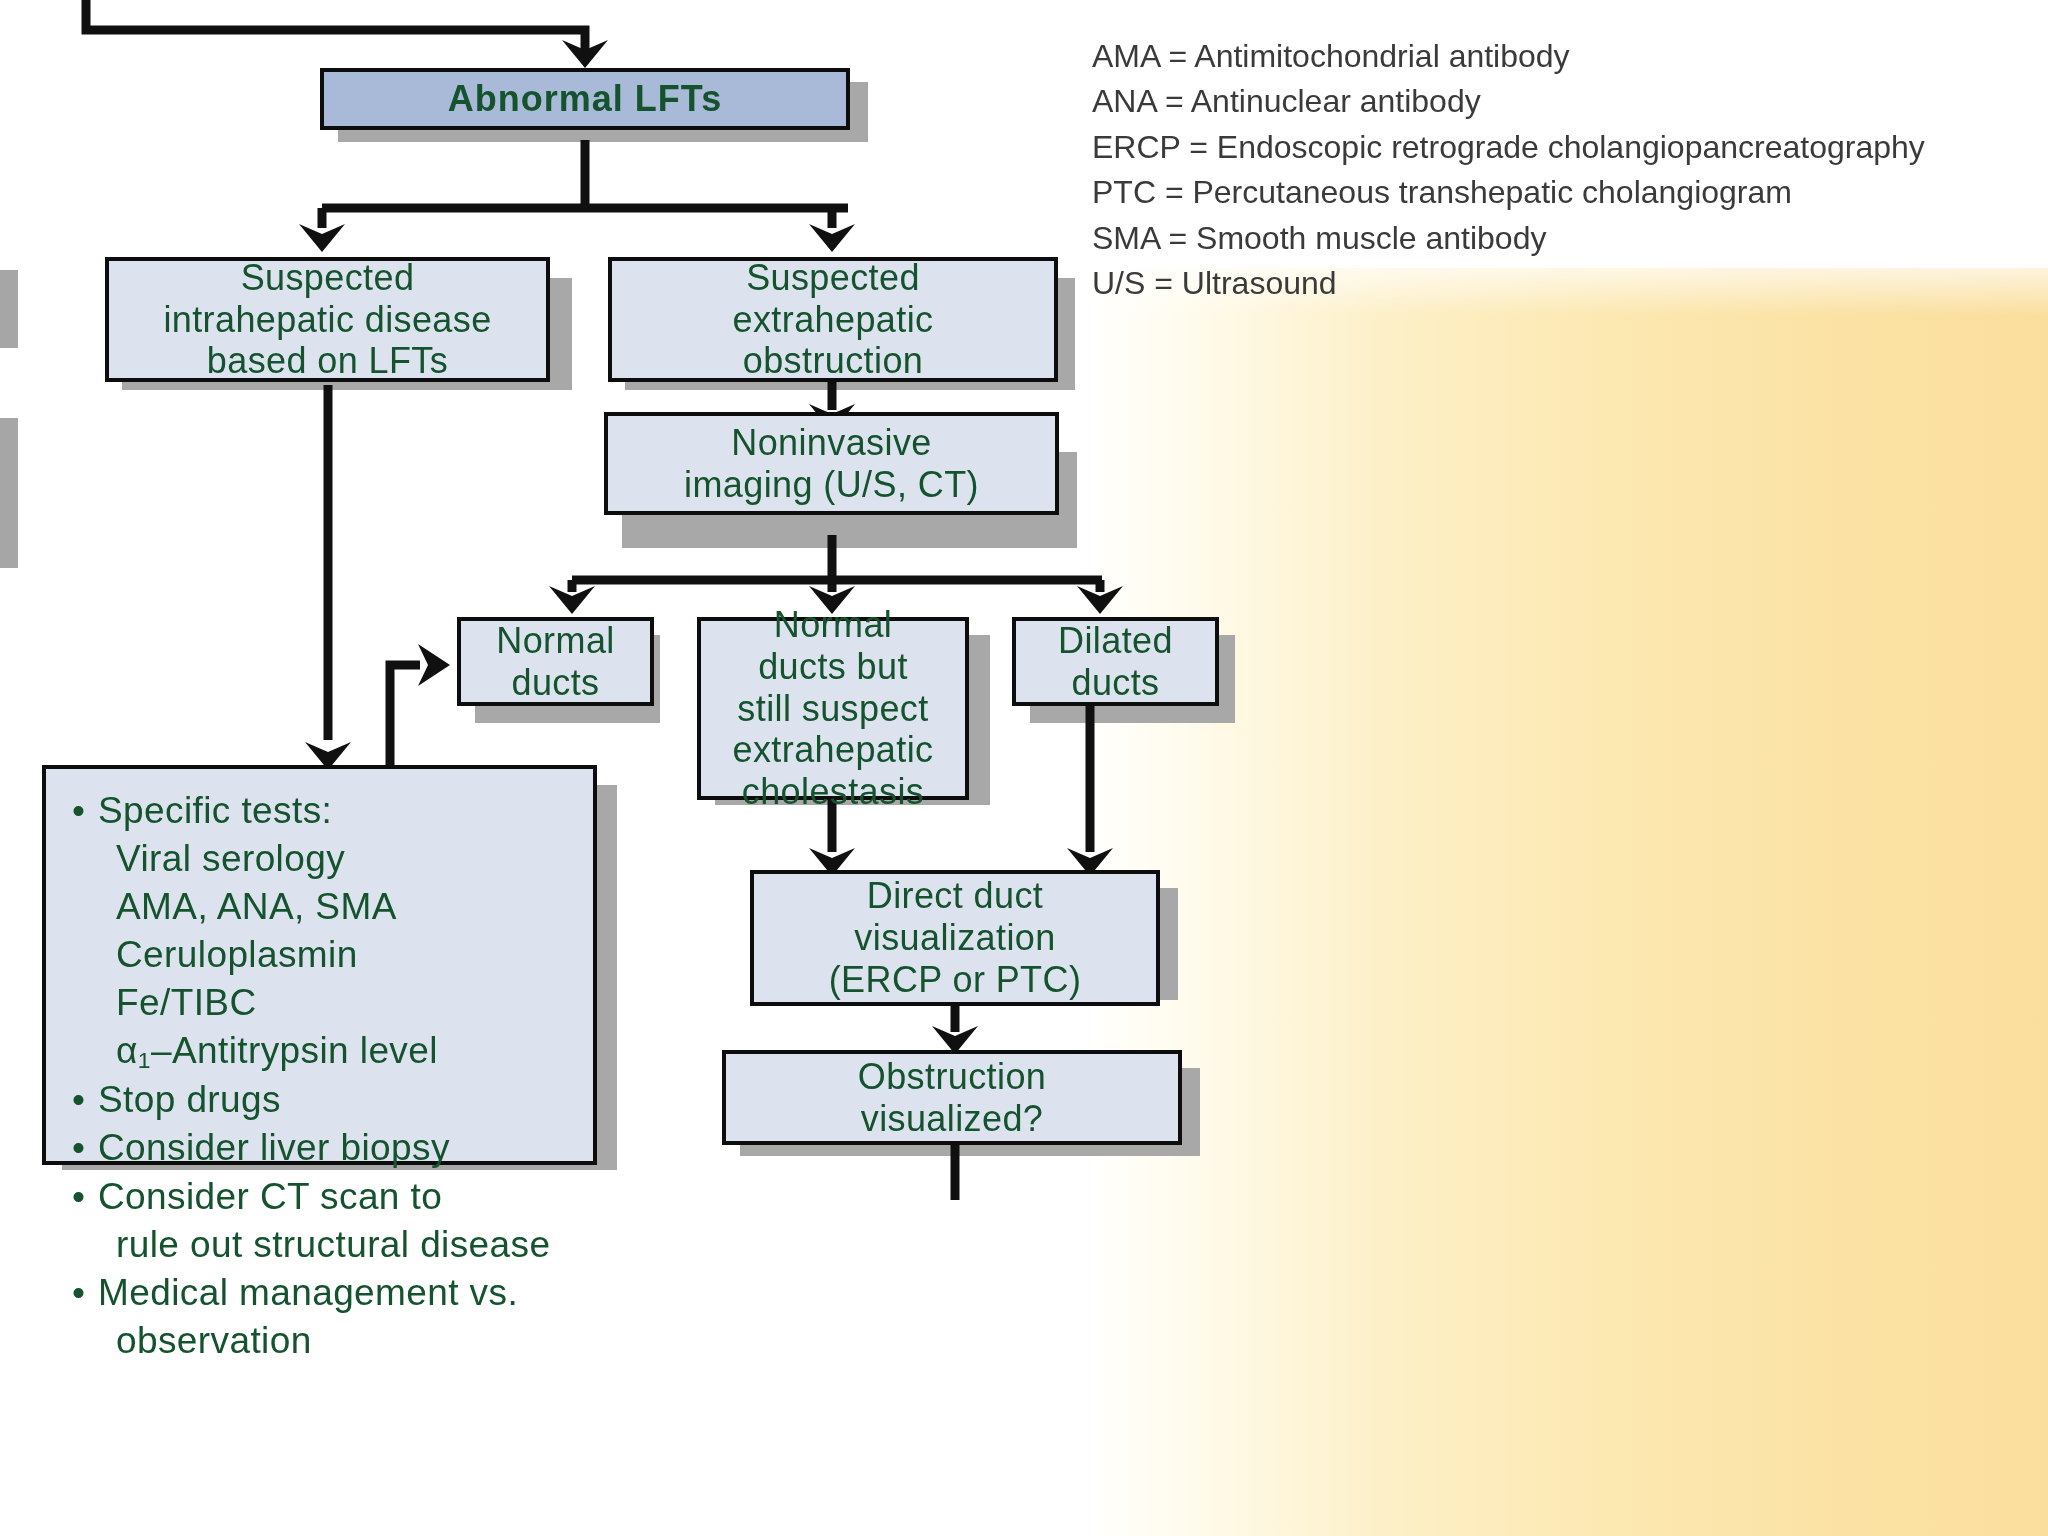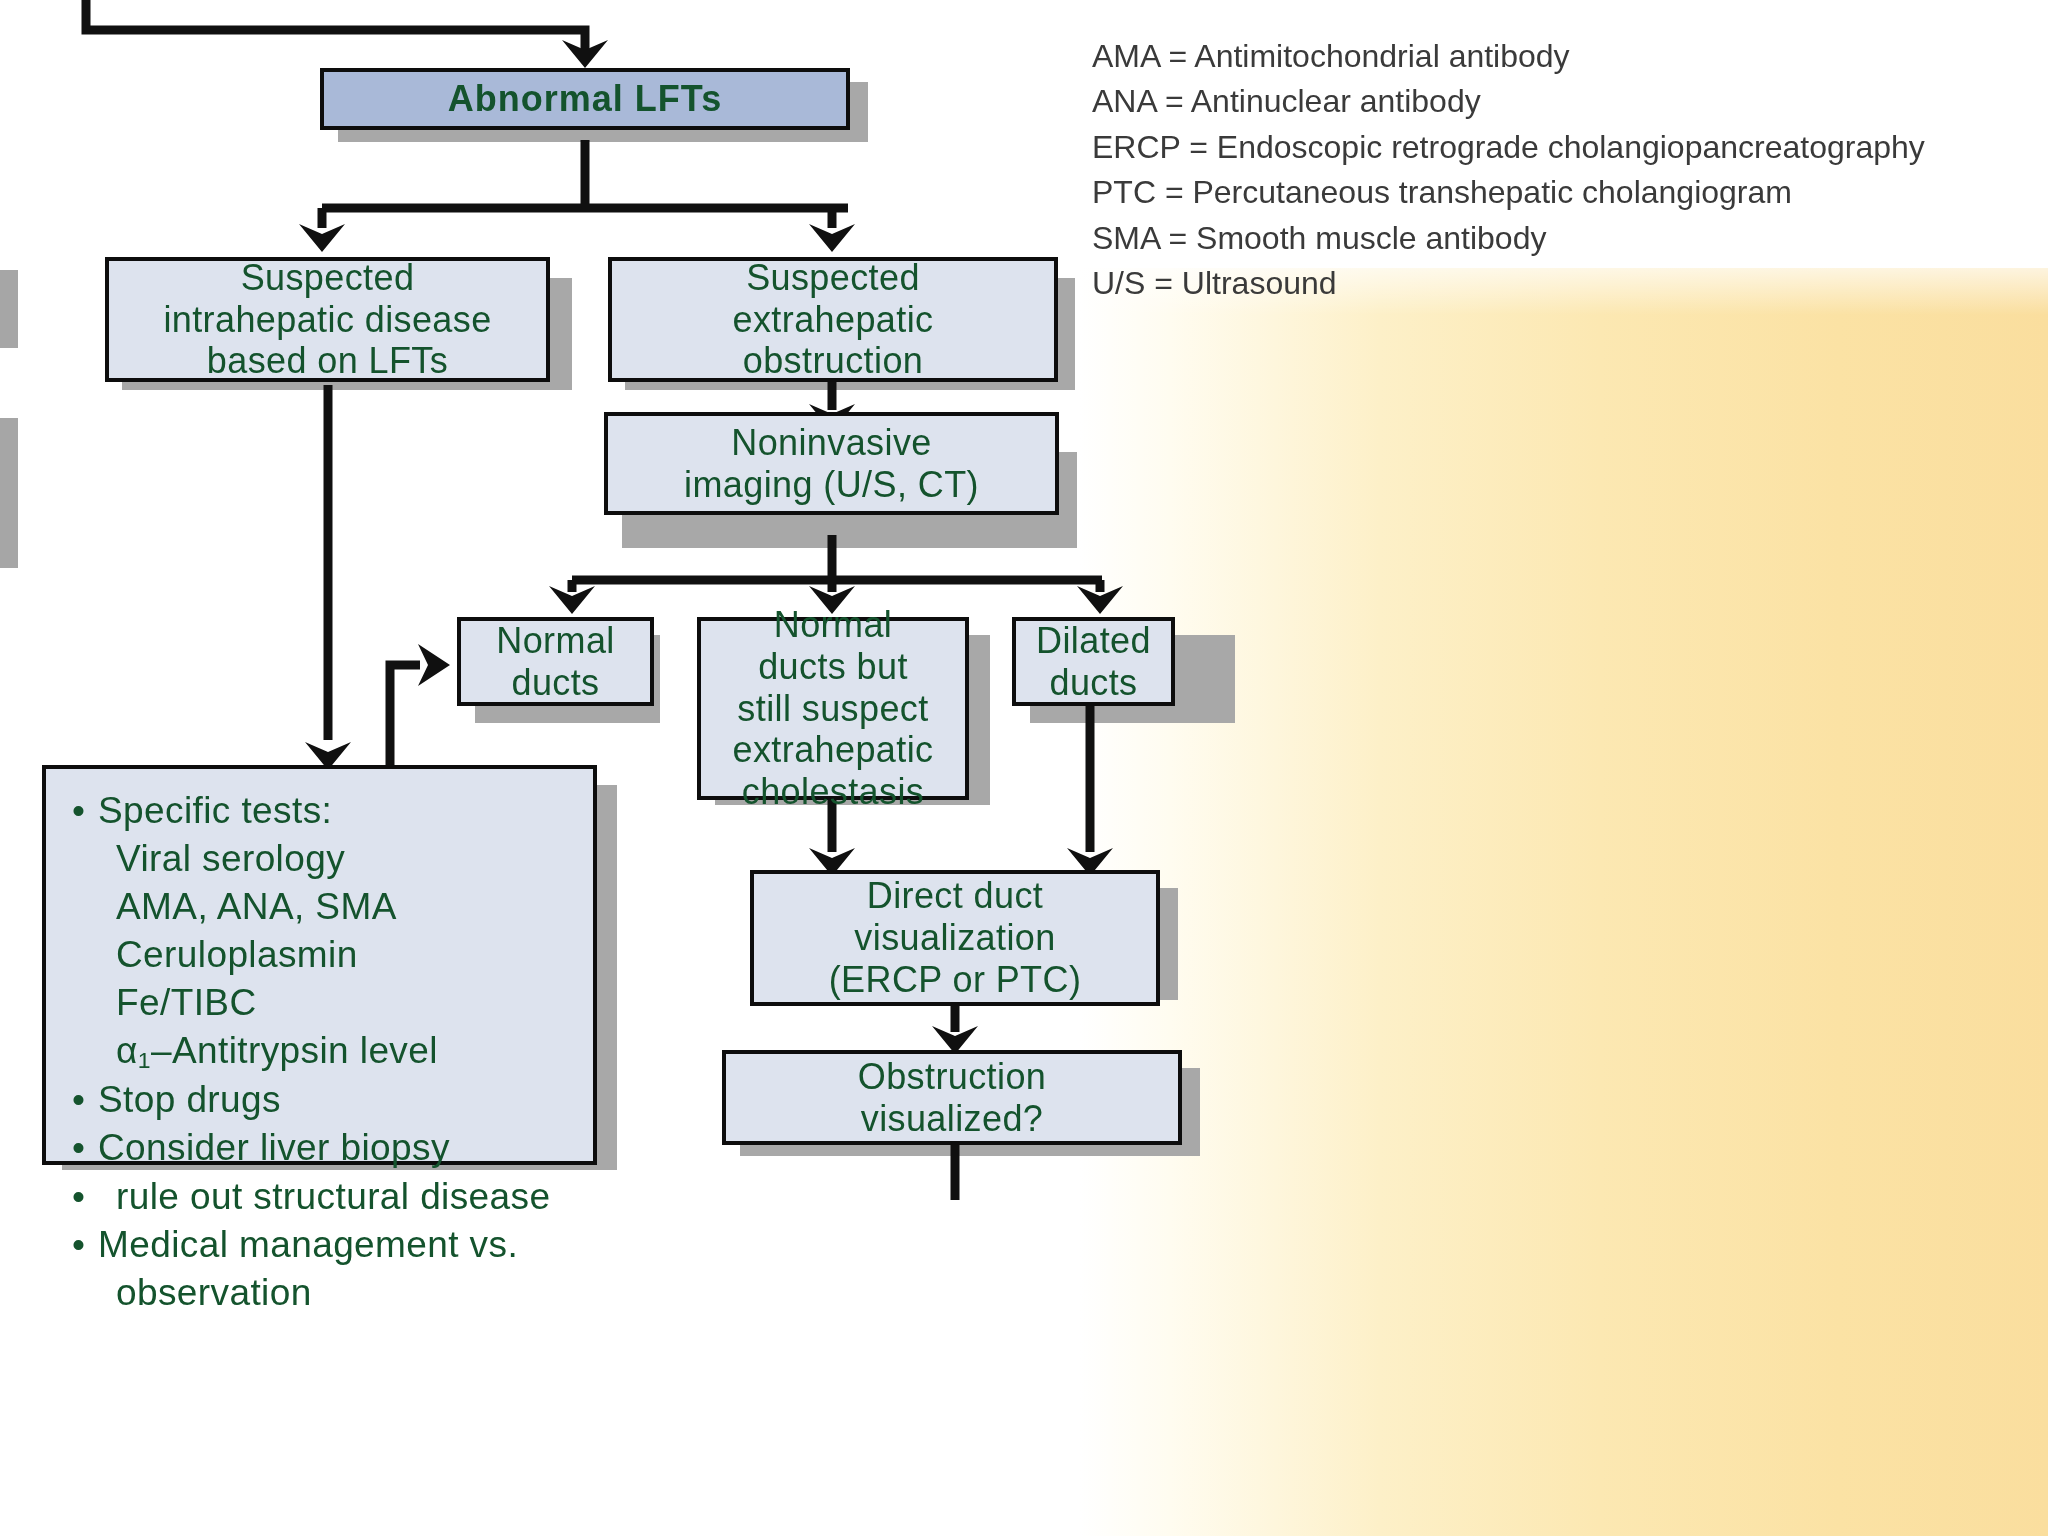--- a/index.html
+++ b/index.html
@@ -184,21 +184,21 @@
 <div class="node" id="node-normal-ducts-but" style="left:697px;top:617px;width:272px;height:183px;">
   <span class="txt">
     <span>Normal</span><br>
     <span>ducts but</span><br>
     <span>still suspect</span><br>
     <span>extrahepatic</span><br>
     <span>cholestasis</span>
   </span>
 </div>
 
-<div class="node" id="node-dilated-ducts" style="left:1012px;top:617px;width:163px;height:89px;">
+<div class="node" id="node-dilated-ducts" style="left:1012px;top:617px;width:207px;height:89px;">
   <span class="txt">
     <span>Dilated</span><br>
     <span>ducts</span>
   </span>
 </div>
 
 <div class="node" id="node-tests" style="left:42px;top:765px;width:555px;height:400px;">
   <ul>
     <li>
       <span class="bul">•</span>
@@ -212,20 +212,21 @@
     <li>
       <span class="bul">•</span>
       <span>Stop drugs</span>
     </li>
     <li>
       <span class="bul">•</span>
       <span>Consider liver biopsy</span>
     </li>
     <li>
       <span class="bul">•</span>
+      <span>Consider CT scan to</span>
       <span class="sub">rule out structural disease</span>
     </li>
     <li>
       <span class="bul">•</span>
       <span>Medical management vs.</span>
       <span class="sub">observation</span>
     </li>
   </ul>
 </div>
 

